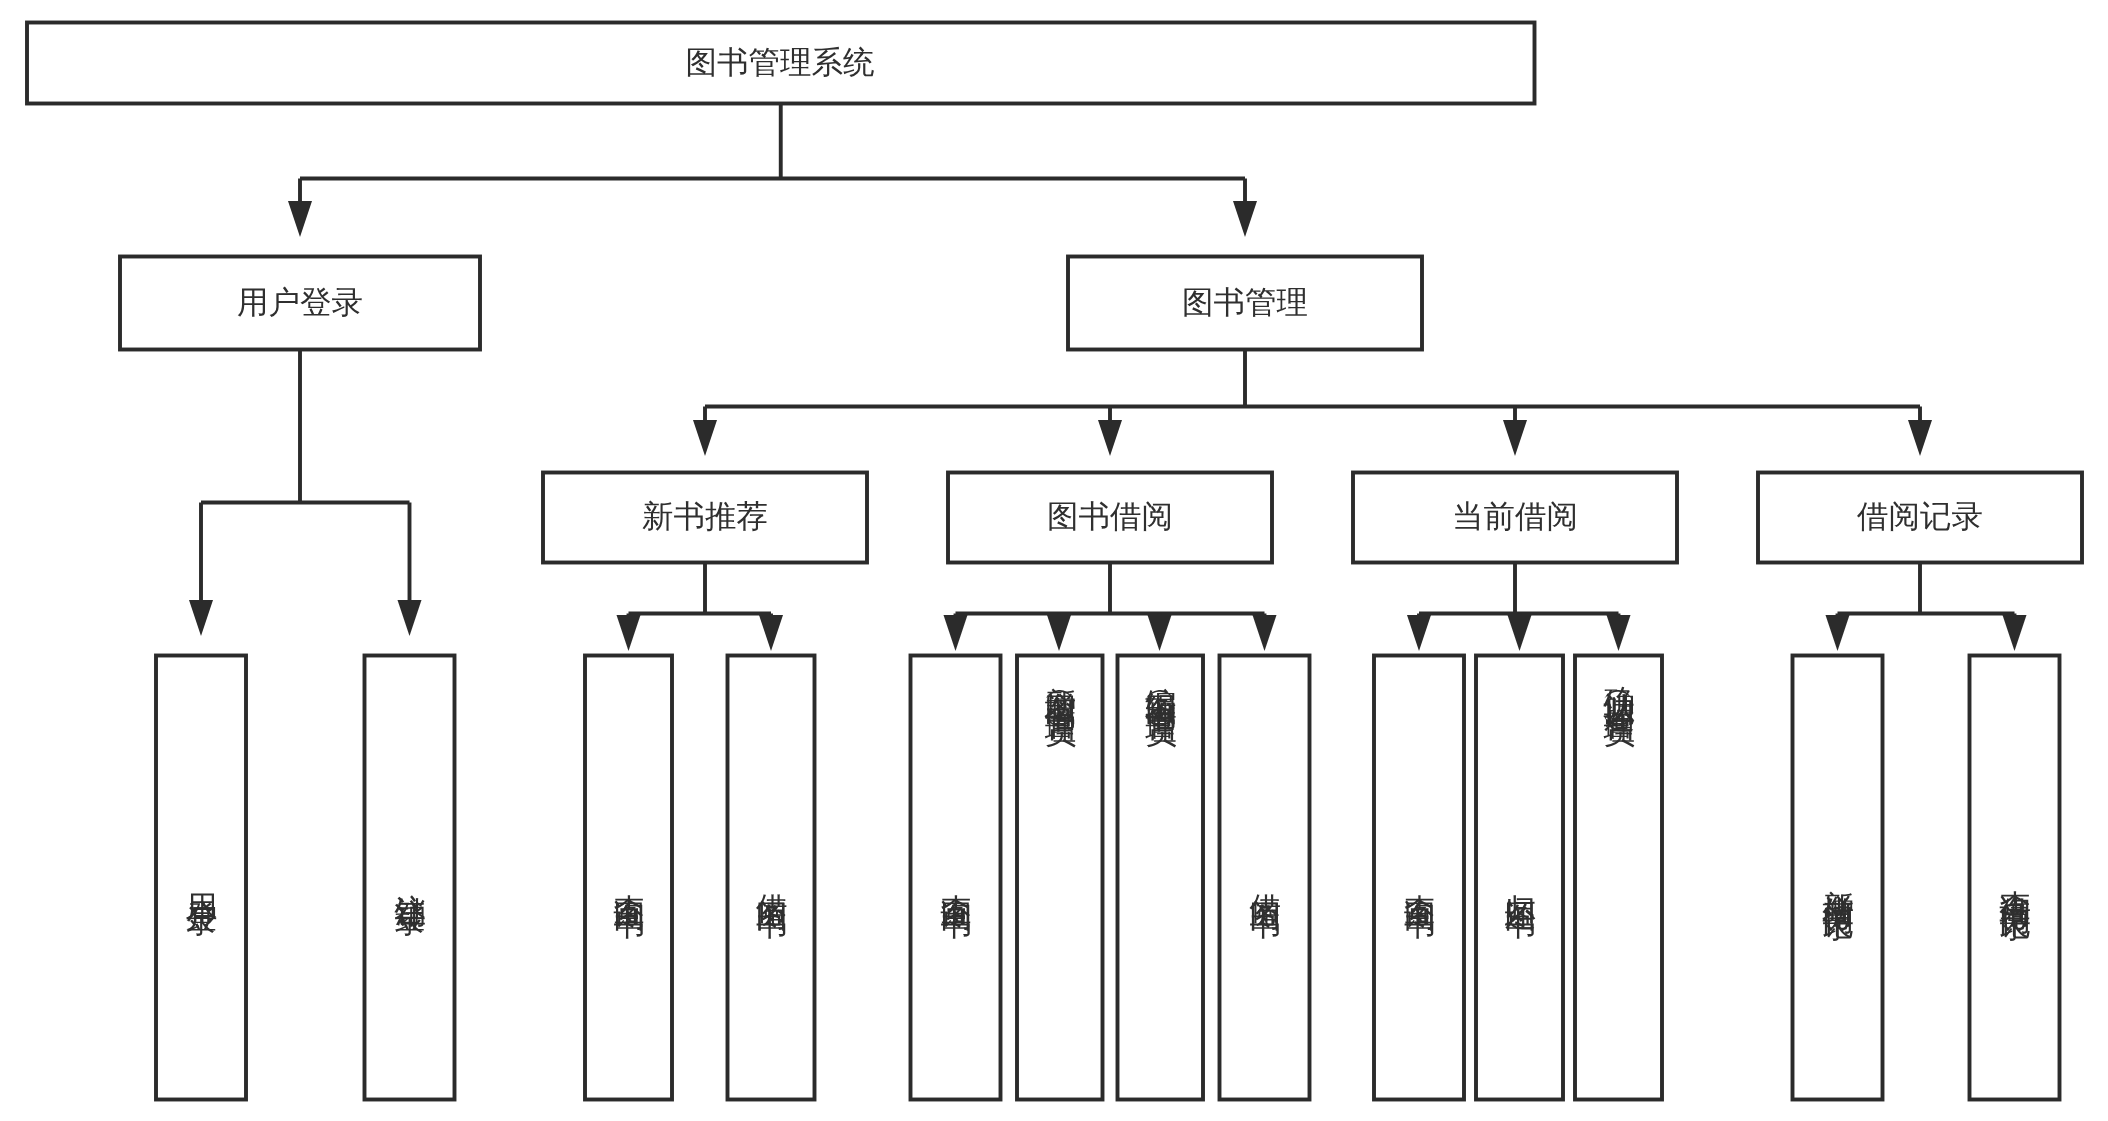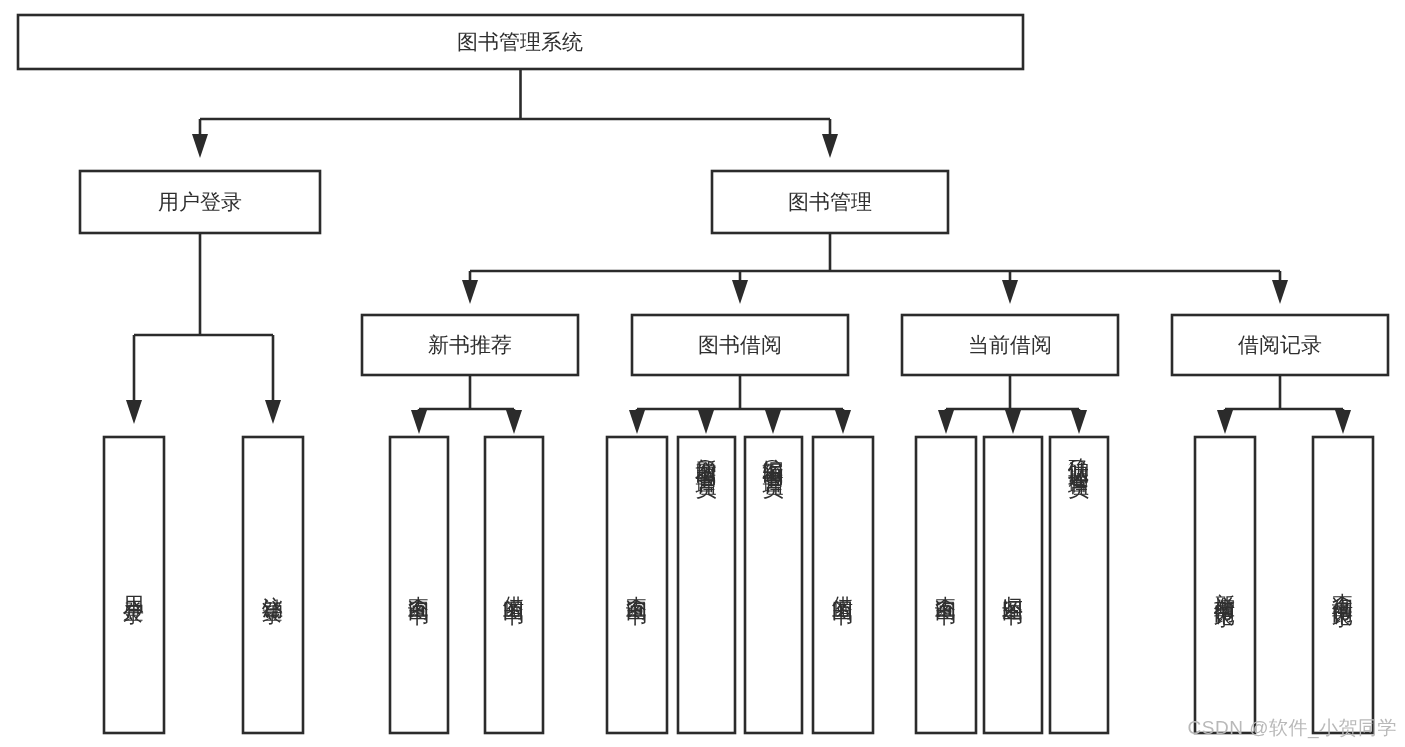--- a/index.html
+++ b/index.html
@@ -225,15 +225,14 @@
     <span class="vert-text">确认归还（管理员）</span>
   </div>
 
   <div class="vert-text-wrap" style="left:1195px; top:437px; width:60px; height:296px;">
     <span class="vert-text">新增借阅记录</span>
   </div>
   <div class="vert-text-wrap" style="left:1313px; top:437px; width:60px; height:296px;">
     <span class="vert-text">查询借阅记录</span>
   </div>
 
-  <div class="watermark">CSDN @软件_小贺同学</div>
 
 </div>
 
 </body></html>

